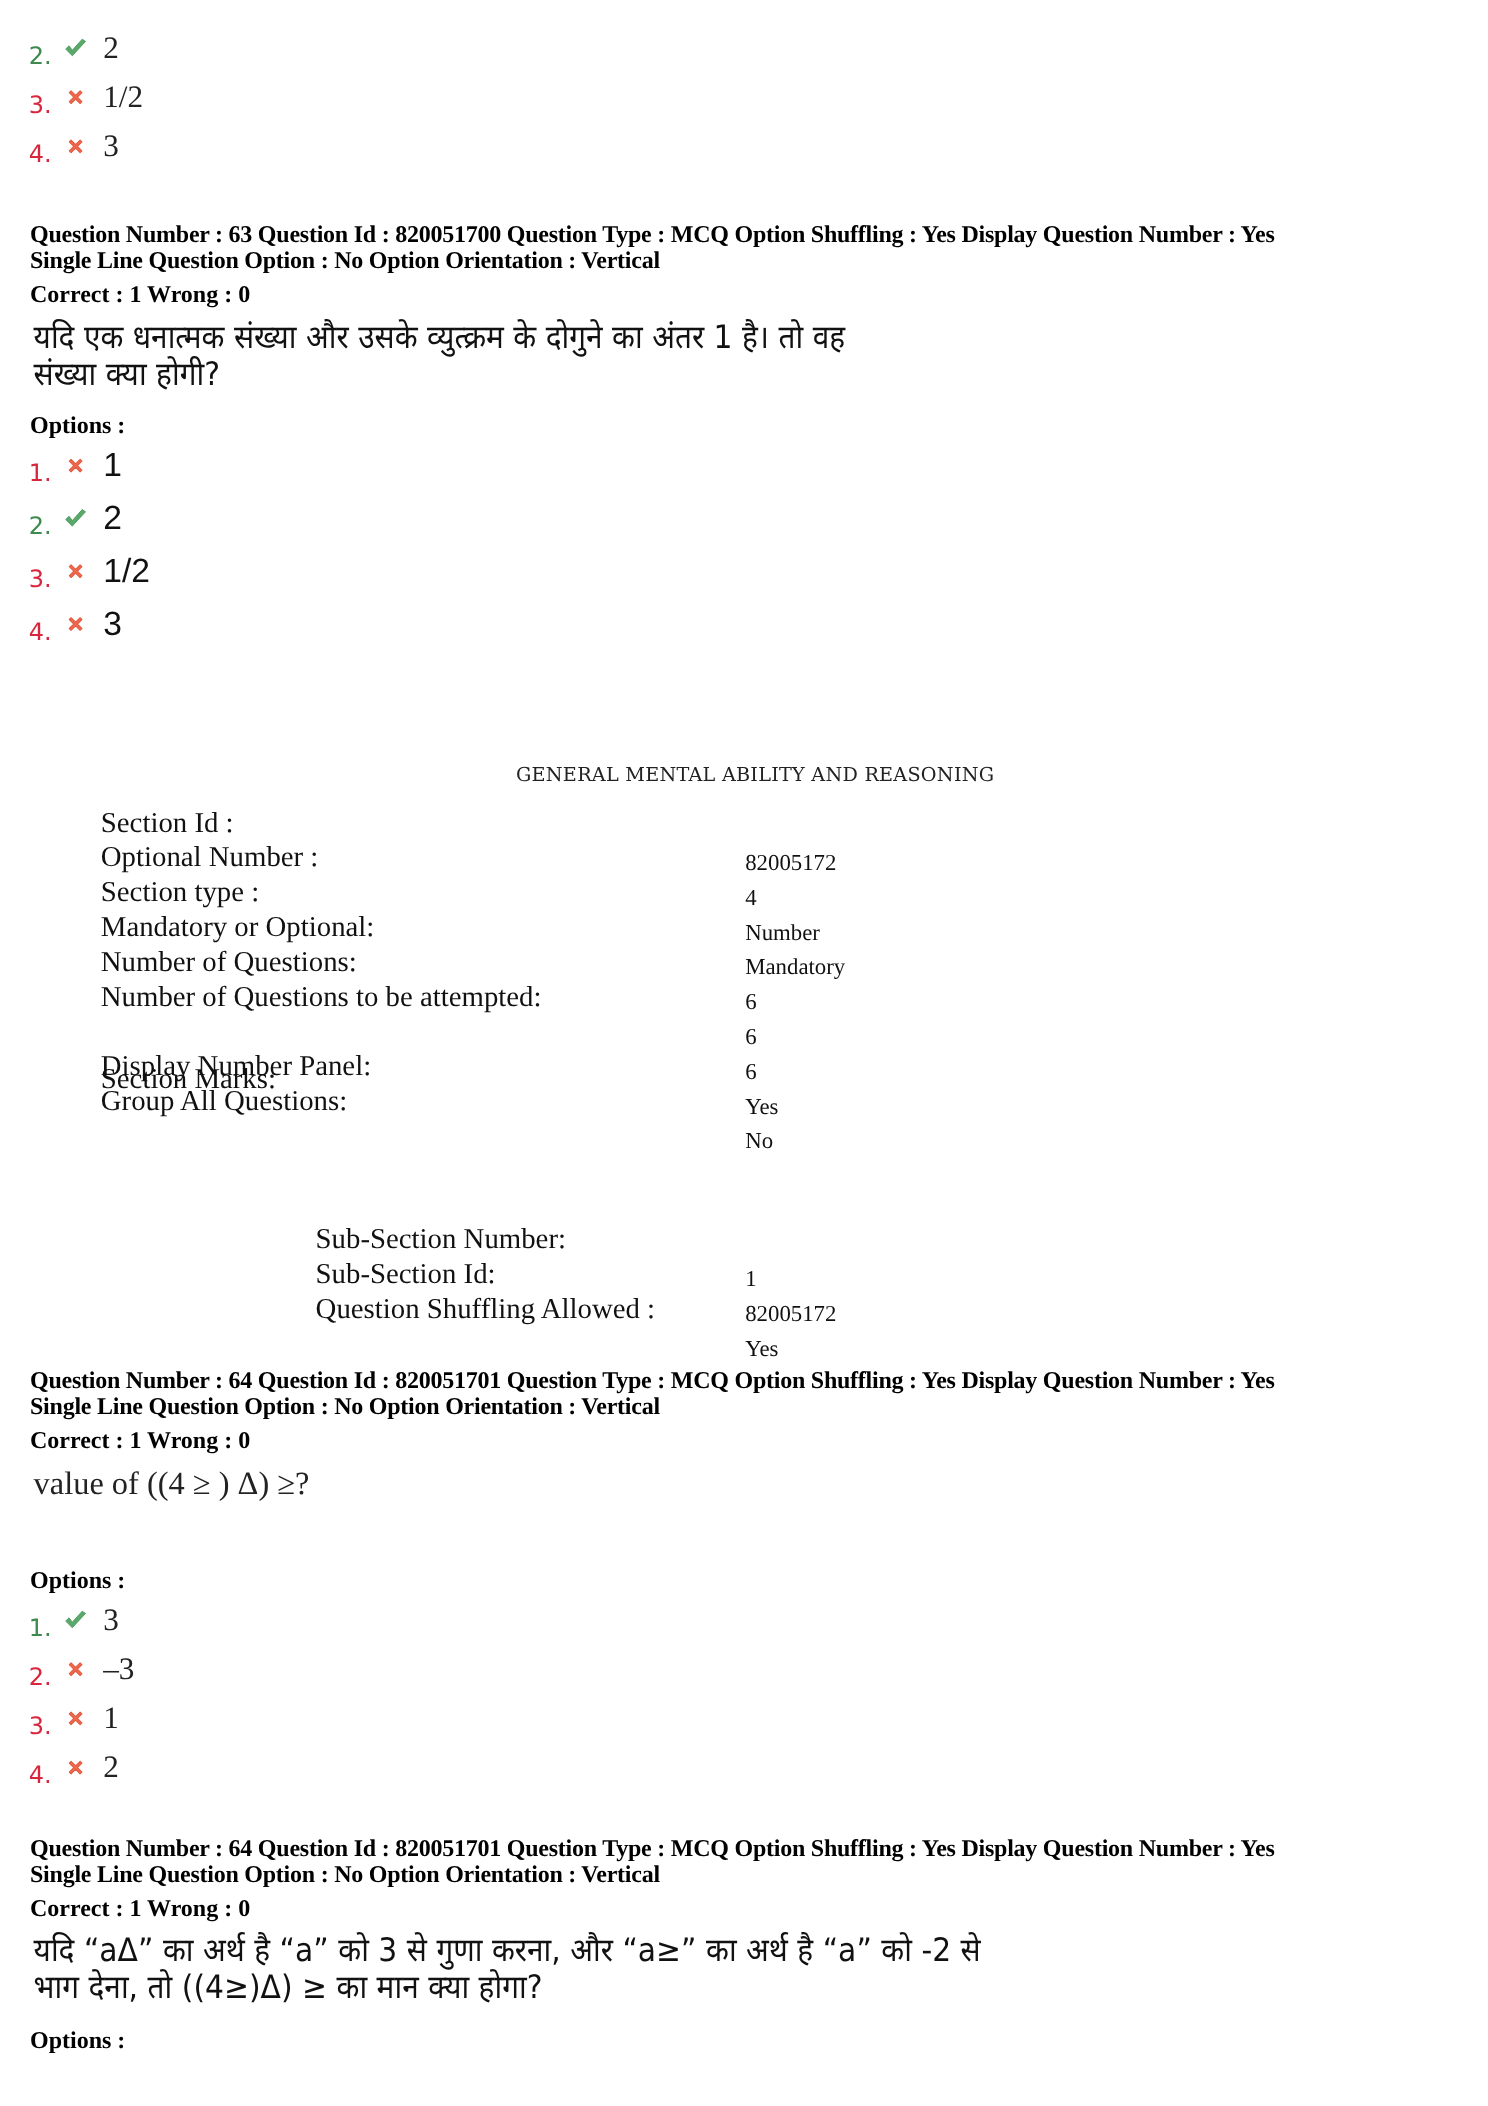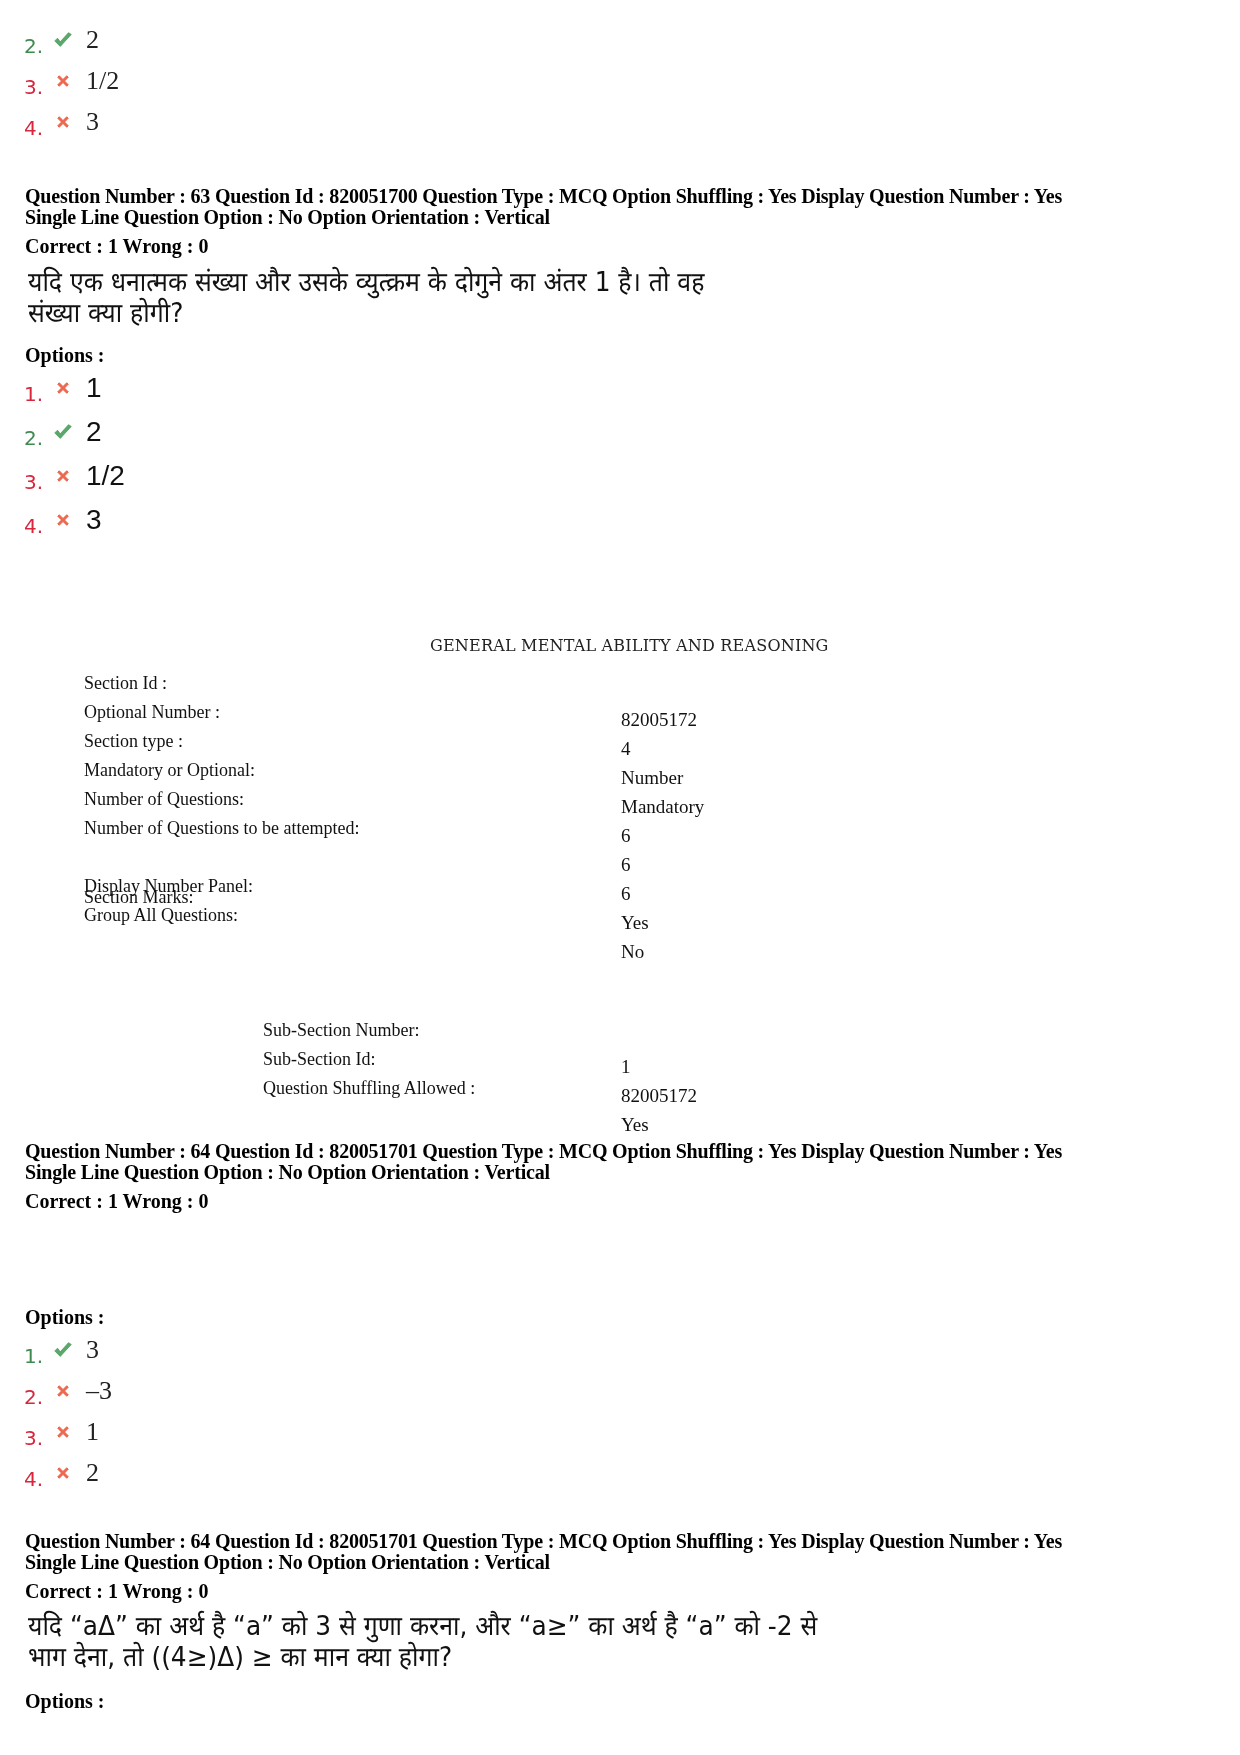--- a/index.html
+++ b/index.html
@@ -24,21 +24,21 @@
     
     .q-meta { position: absolute; left: 25px; font-weight: bold; font-size: 20px; line-height: 21px; white-space: nowrap; letter-spacing: -0.2px; }
     .q-marks { position: absolute; left: 25px; font-weight: bold; font-size: 20px; white-space: nowrap; }
     .options-label { position: absolute; left: 25px; font-weight: bold; font-size: 20px; }
 
     .q-body-hindi { position: absolute; left: 28px; font-family: "DejaVu Sans", sans-serif; font-size: 27px; line-height: 31px; color: #111; transform: scaleX(0.92); transform-origin: left top; }
     .q-body-en { position: absolute; left: 28px; font-family: "Liberation Serif", serif; font-size: 27px; line-height: 36px; color: #222; }
 
     
     .section-title { position: absolute; left: 430px; top: 636px; font-family: "DejaVu Serif", serif; font-size: 16px; color: #222; letter-spacing: 0.2px; }
-    .kv-label { position: absolute; font-size: 18px; color: #111; white-space: nowrap; }
+    .kv-label { position: absolute; font-size: 24px; color: #111; white-space: nowrap; }
     .kv-value { position: absolute; left: 621px; font-size: 19px; color: #111; white-space: nowrap; margin-top: 36px; }
   </style>
 </head>
 <body>
 
 <svg width="0" height="0" style="position:absolute">
   <defs>
     <symbol id="sym-check" viewBox="0 0 24 24">
       <path d="M3 13 L9 19 L21 6 L18 4 L9 14 L6 10 Z" fill="#5aa86a" stroke="#4a9a5a" stroke-width="0.8" stroke-linejoin="round"></path>
     </symbol>
@@ -166,20 +166,21 @@
 
   <div class="kv-label" style="left:263px; top:1078px;">Question Shuffling Allowed :</div>
   <div class="kv-value" style="top:1078px;">Yes</div>
 </div>
 
 <div>
   <div class="q-meta" style="top:1141px;">Question Number : 64  Question Id : 820051701  Question Type : MCQ  Option Shuffling : Yes  Display Question Number : Yes</div>
   <div class="q-meta" style="top:1162px;">Single Line Question Option : No  Option Orientation : Vertical</div>
   <div class="q-marks" style="top:1190px;">Correct : 1  Wrong : 0</div>
   <div class="q-body-en" style="top:1218px;">
+    <div>value of ((4 ≥ ) Δ) ≥?</div>
   </div>
   <div class="options-label" style="top:1306px;">Options :</div>
 
   <div class="opt-row" style="top:1330px;">
     <span class="opt-num correct">1.</span>
     <span class="opt-icon">
         <svg width="22" height="22">
           <use href="#sym-check"></use>
         </svg>
       </span>

